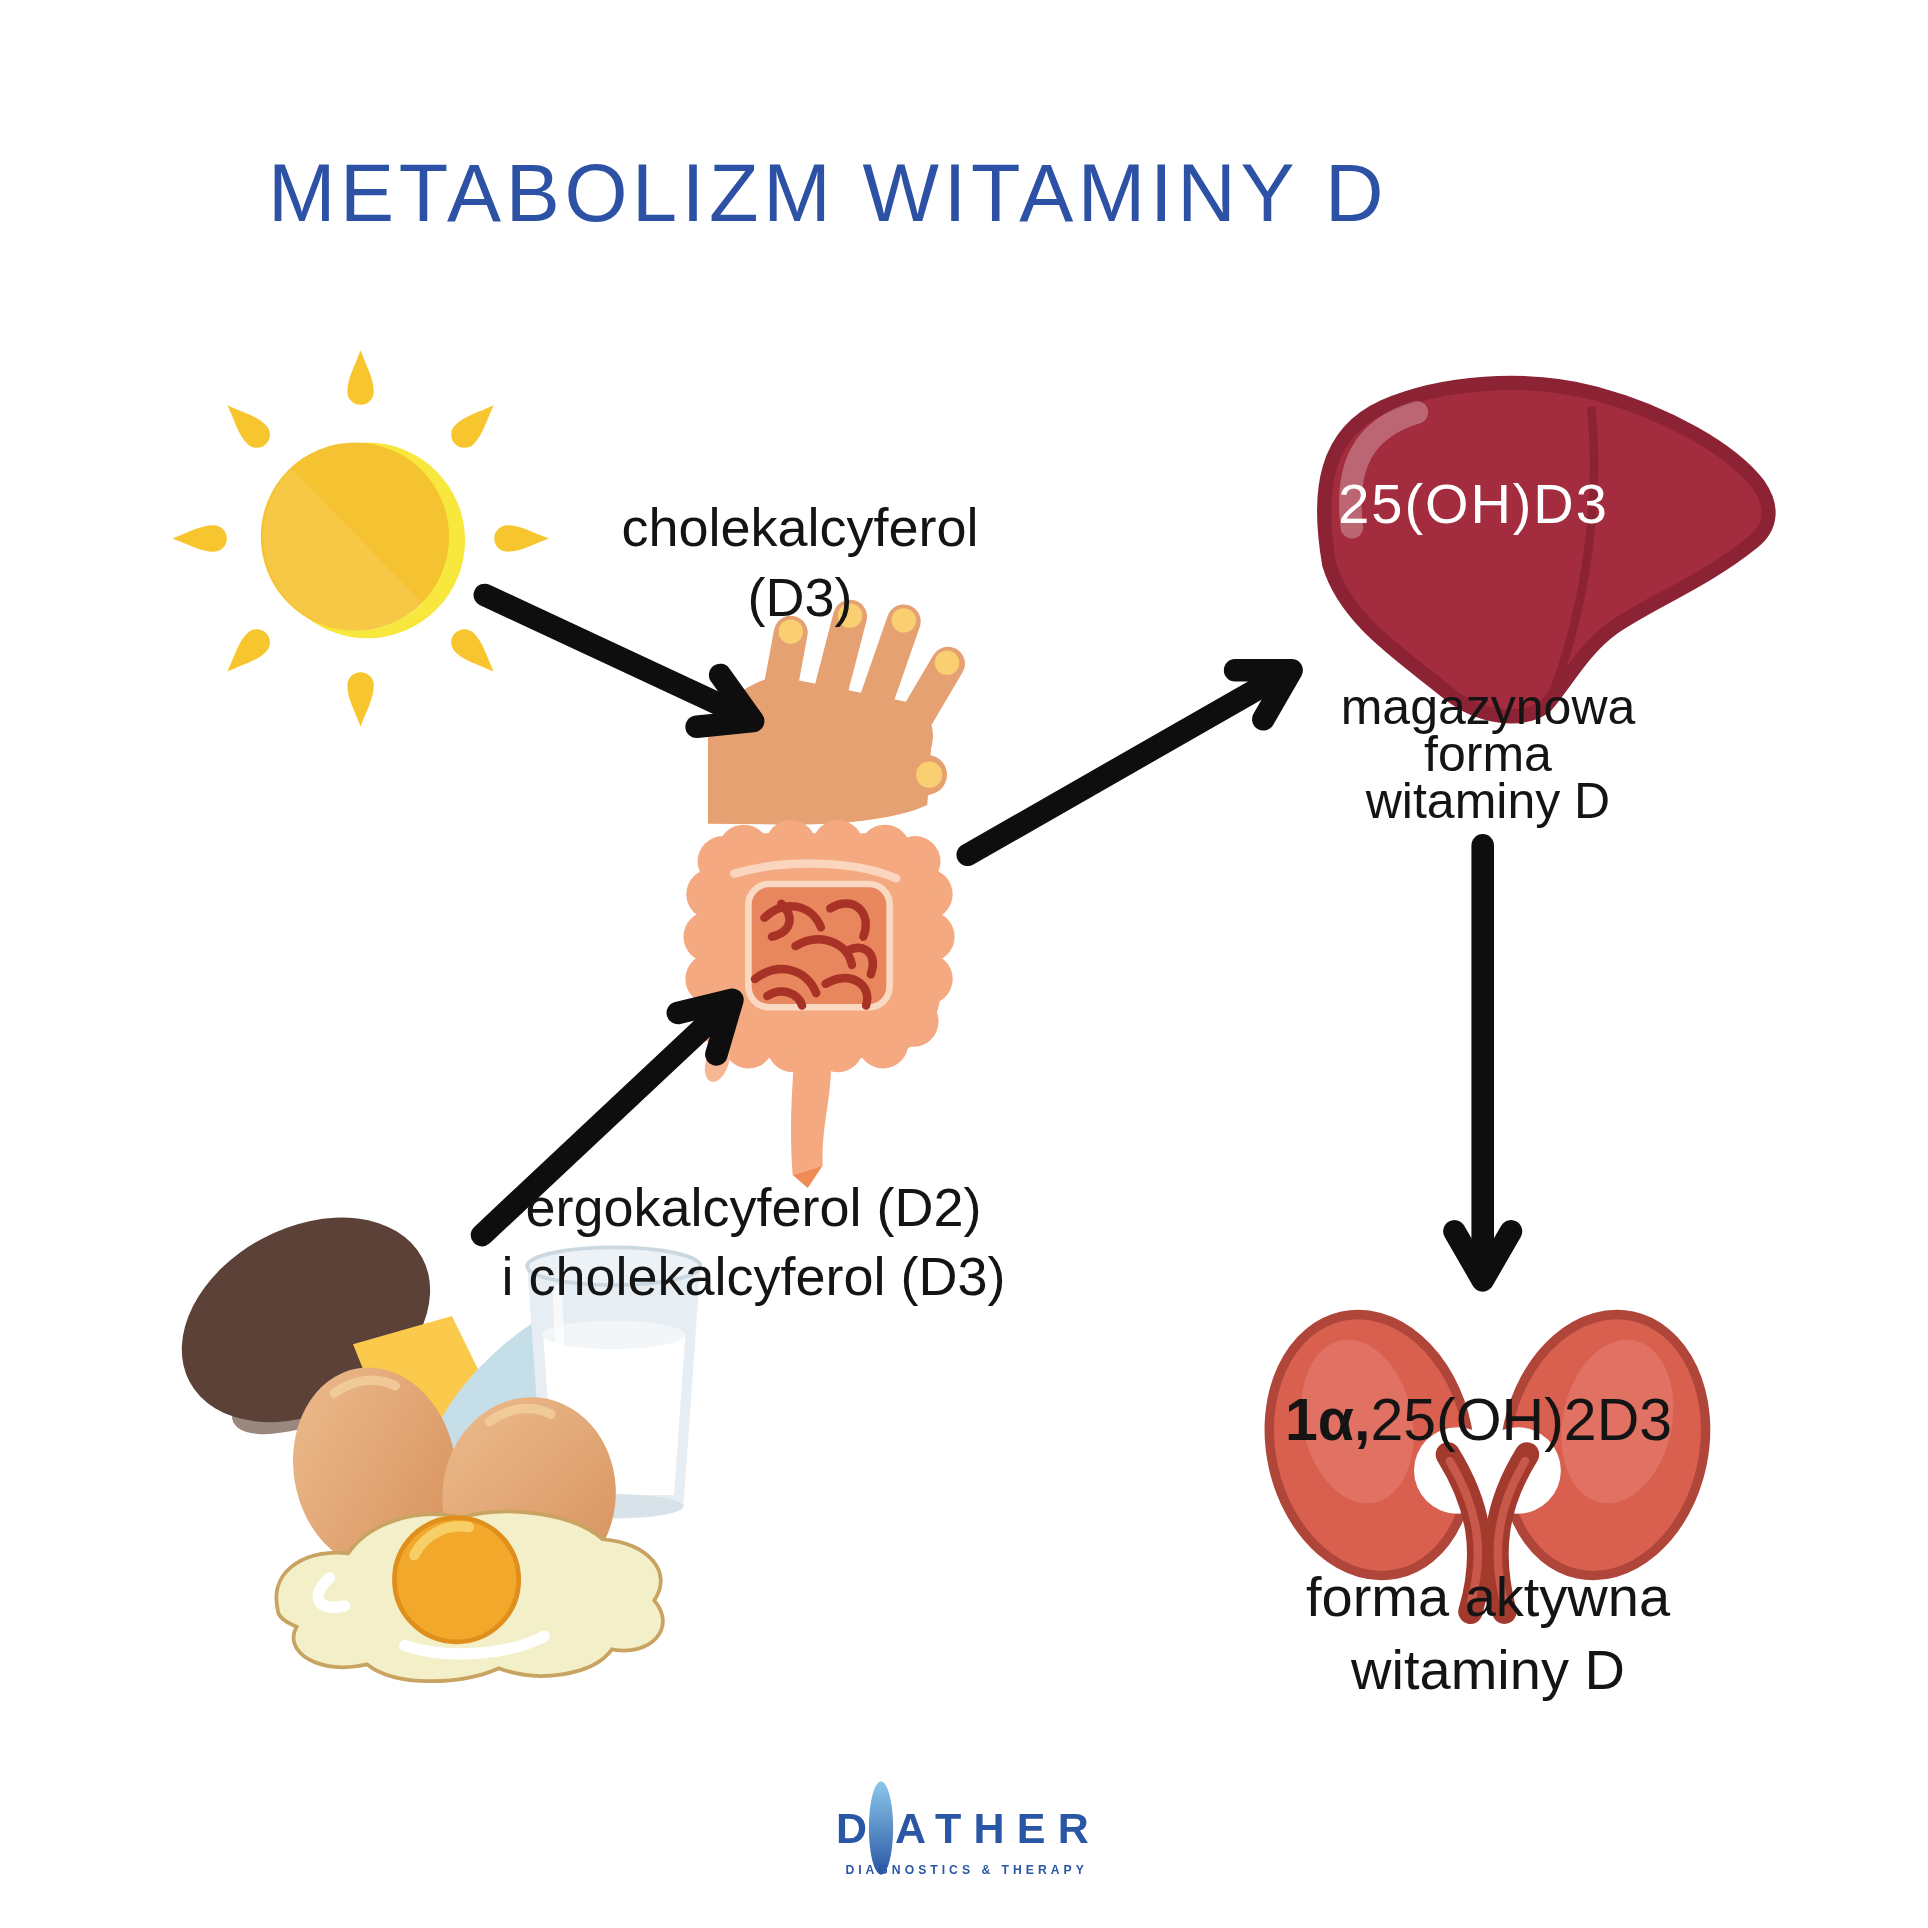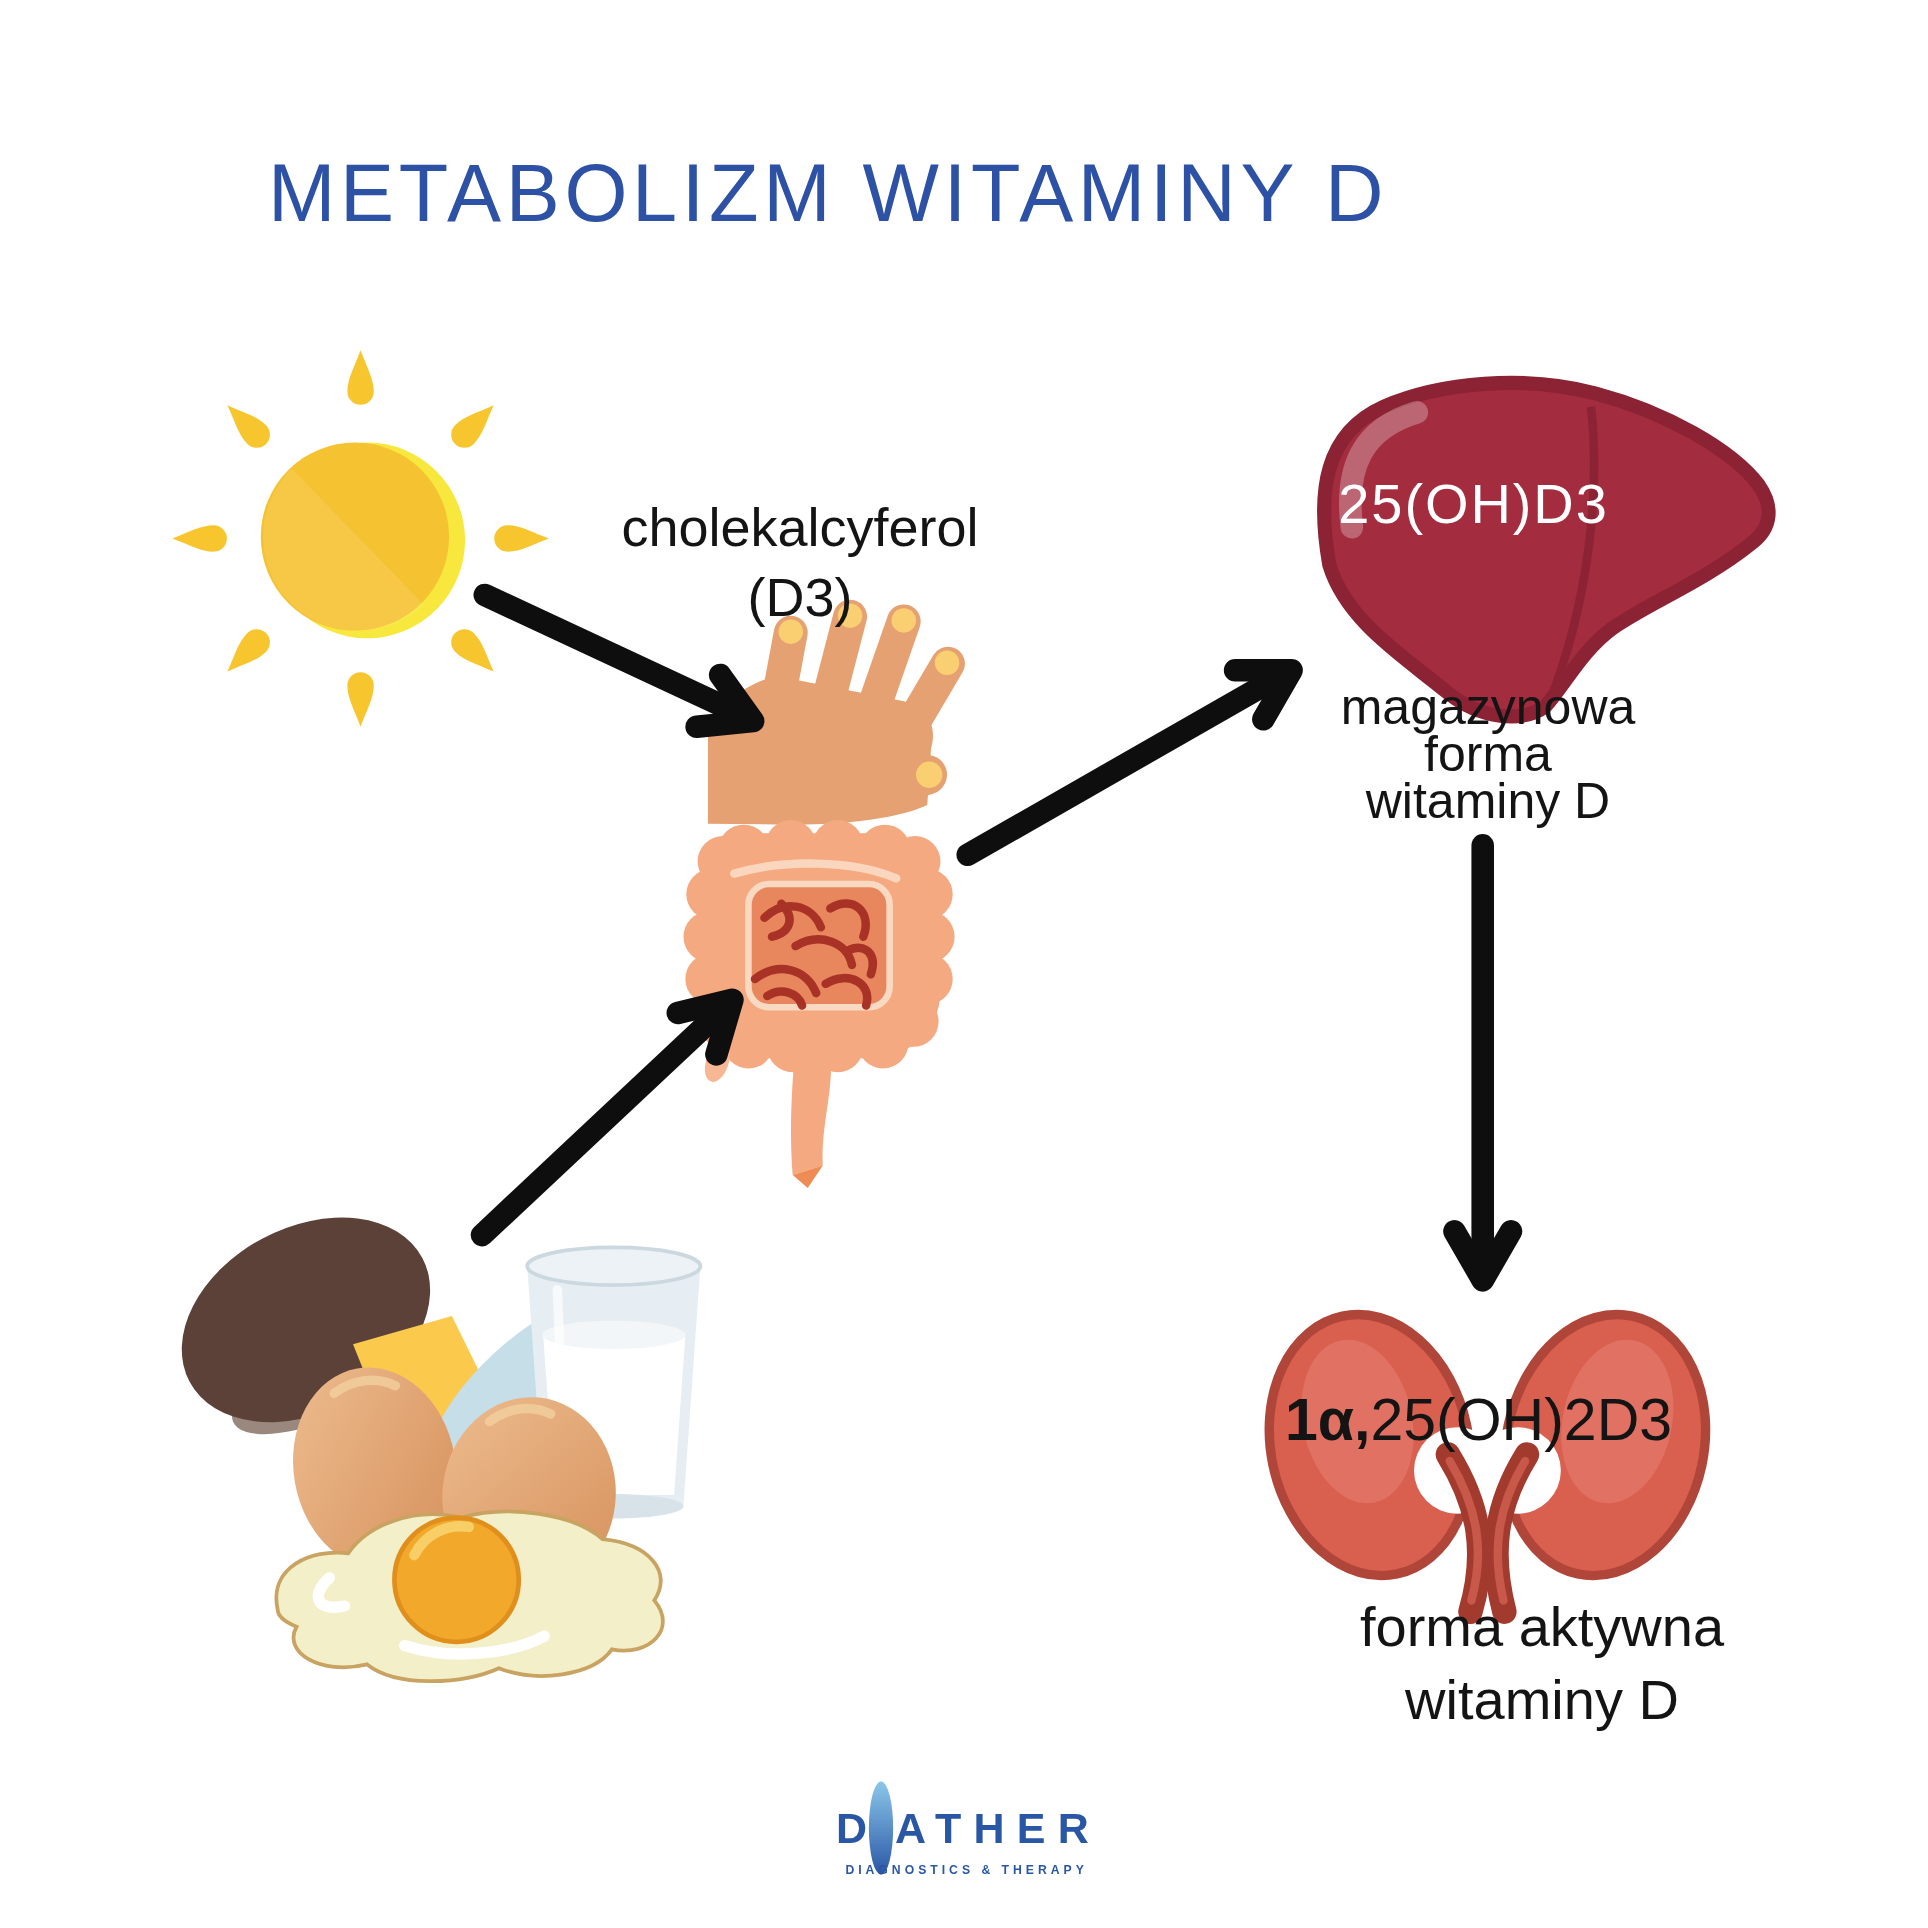--- a/index.html
+++ b/index.html
@@ -8,21 +8,21 @@
   #art{position:absolute;left:0;top:0;}
   .lbl{position:absolute;color:#141414;text-align:center;}
   #title{left:0;top:147px;width:1656px;font-size:81px;letter-spacing:4.7px;color:#2d51a5;
          font-weight:500;}
   #skin-label{left:527px;top:492px;width:546px;font-size:54px;line-height:1.3;}
   #diet-label{left:452px;top:1173px;width:603px;font-size:54px;line-height:1.28;}
   #liver-molecule{left:1252px;top:471px;width:443px;font-size:56px;color:#ffffff;letter-spacing:1.9px;}
   #liver-caption{left:1281px;top:684px;width:414px;font-size:50px;line-height:0.94;}
   #kidney-molecule{left:1243px;top:1386px;width:471px;font-size:59px;}
   #kidney-molecule .b{font-weight:bold;}
-  #kidney-caption{left:1316px;top:1561px;width:452px;font-size:56px;line-height:1.3;margin-top:30px;}
+  #kidney-caption{left:1262px;top:1561px;width:452px;font-size:56px;line-height:1.3;}
   #logo{position:absolute;left:795px;top:1780px;width:347px;}
   .logo-row{display:flex;align-items:center;justify-content:center;color:#2a57a5;
             font-weight:bold;font-size:43px;}
   .logo-row .suffix{letter-spacing:12.2px;}
   #logo-tagline{text-align:center;font-size:12.2px;letter-spacing:4px;color:#2a57a5;
                 font-weight:bold;margin-top:-13px;padding-right:3.8px;}
 </style>
 </head>
 <body>
 
@@ -212,20 +212,24 @@
   </g>
 </svg>
 
 <div id="title" class="lbl">METABOLIZM WITAMINY D</div>
 
 <div id="skin-label" class="lbl">
   <div>cholekalcyferol</div>
   <div>(D3)</div>
 </div>
 
+<div id="diet-label" class="lbl">
+  <div>ergokalcyferol (D2)</div>
+  <div>i cholekalcyferol (D3)</div>
+</div>
 
 <div id="liver-molecule" class="lbl">25(OH)D3</div>
 
 <div id="liver-caption" class="lbl">
   <div>magazynowa</div>
   <div>forma</div>
   <div>witaminy D</div>
 </div>
 
 <div id="kidney-molecule" class="lbl">

